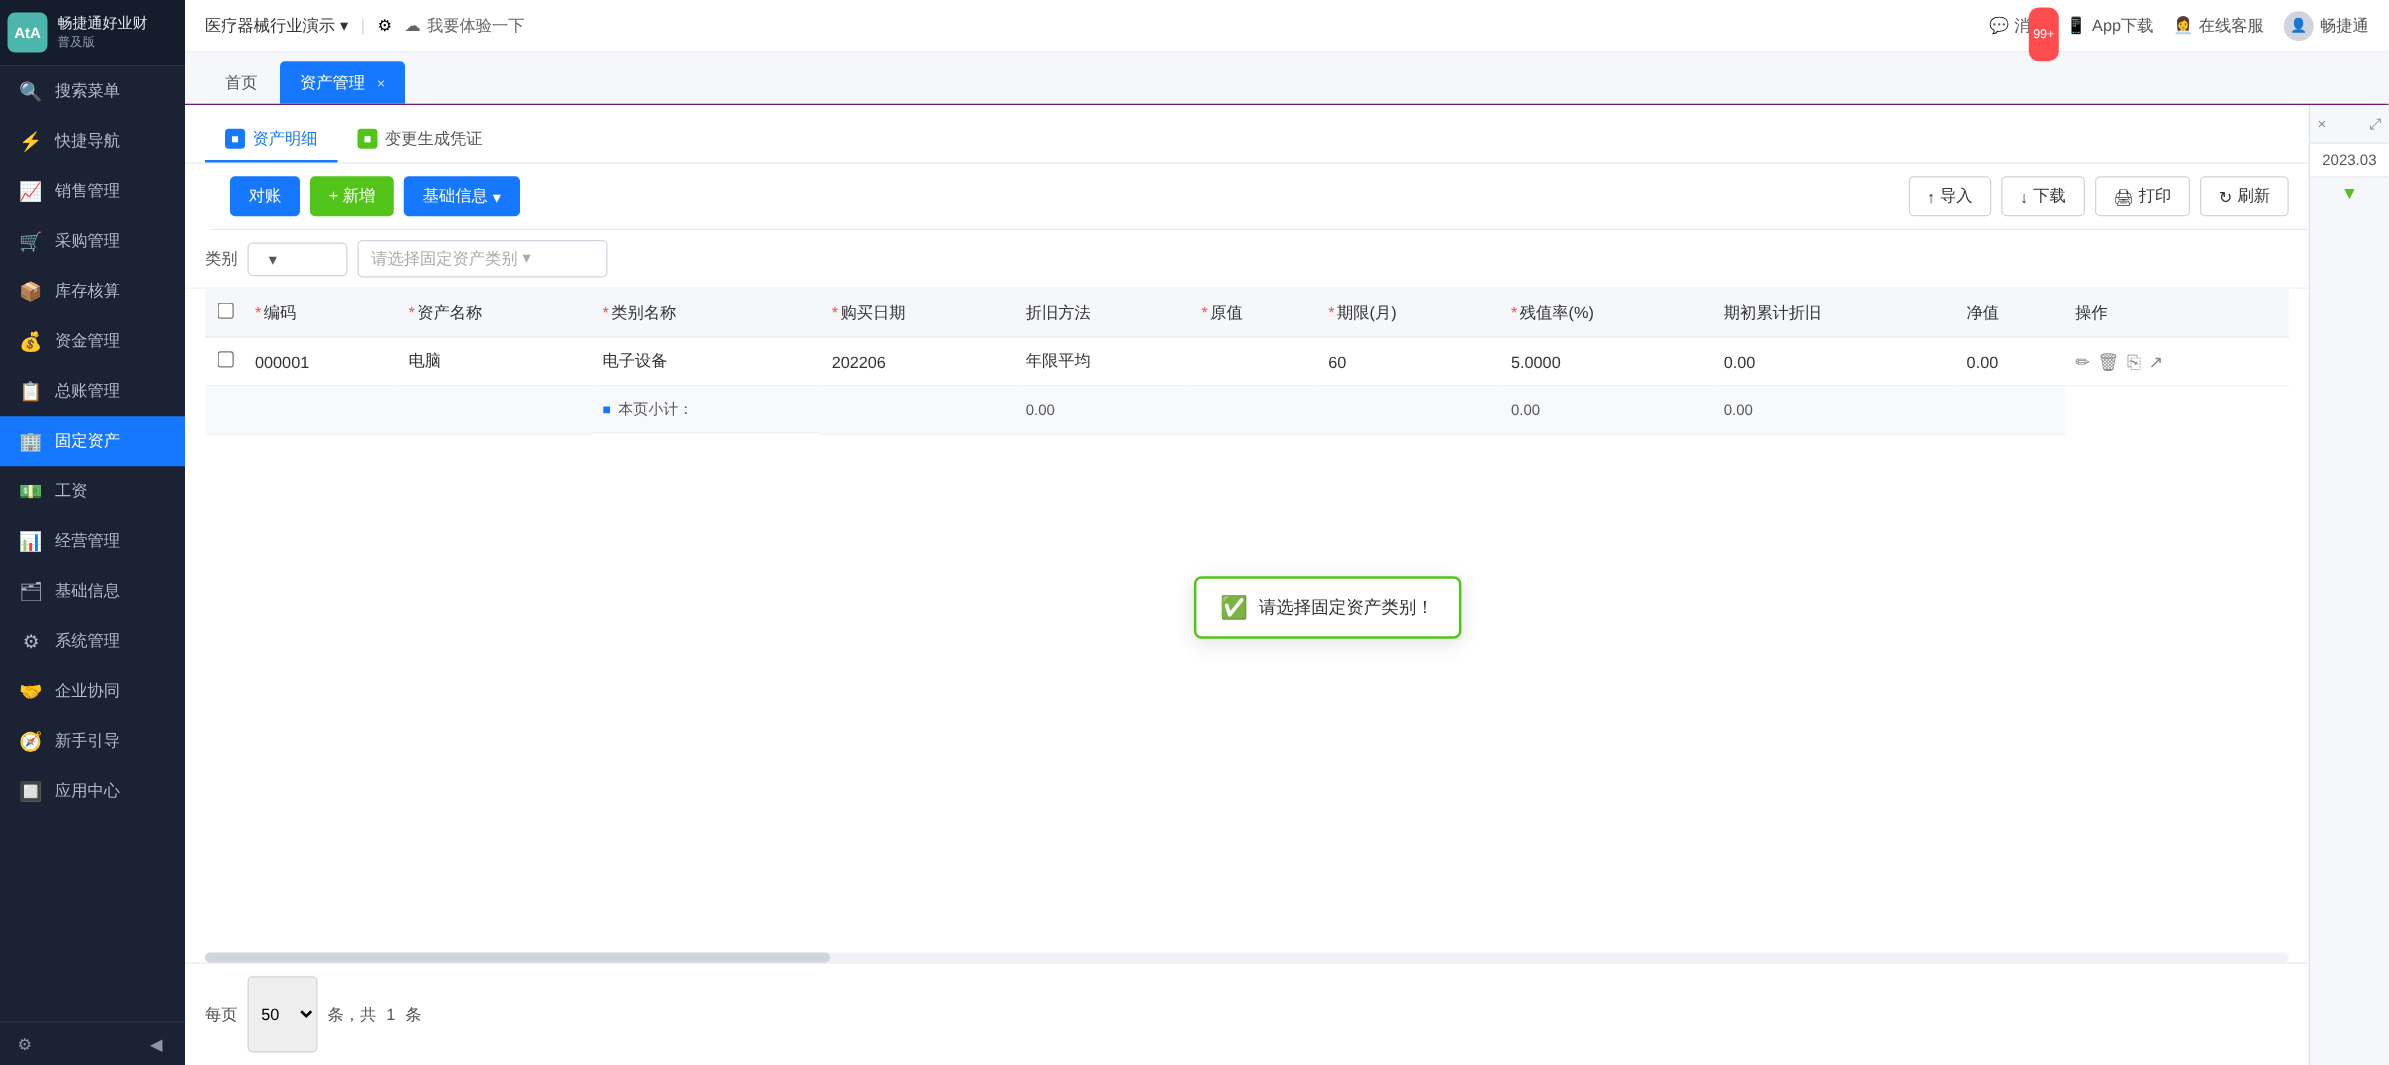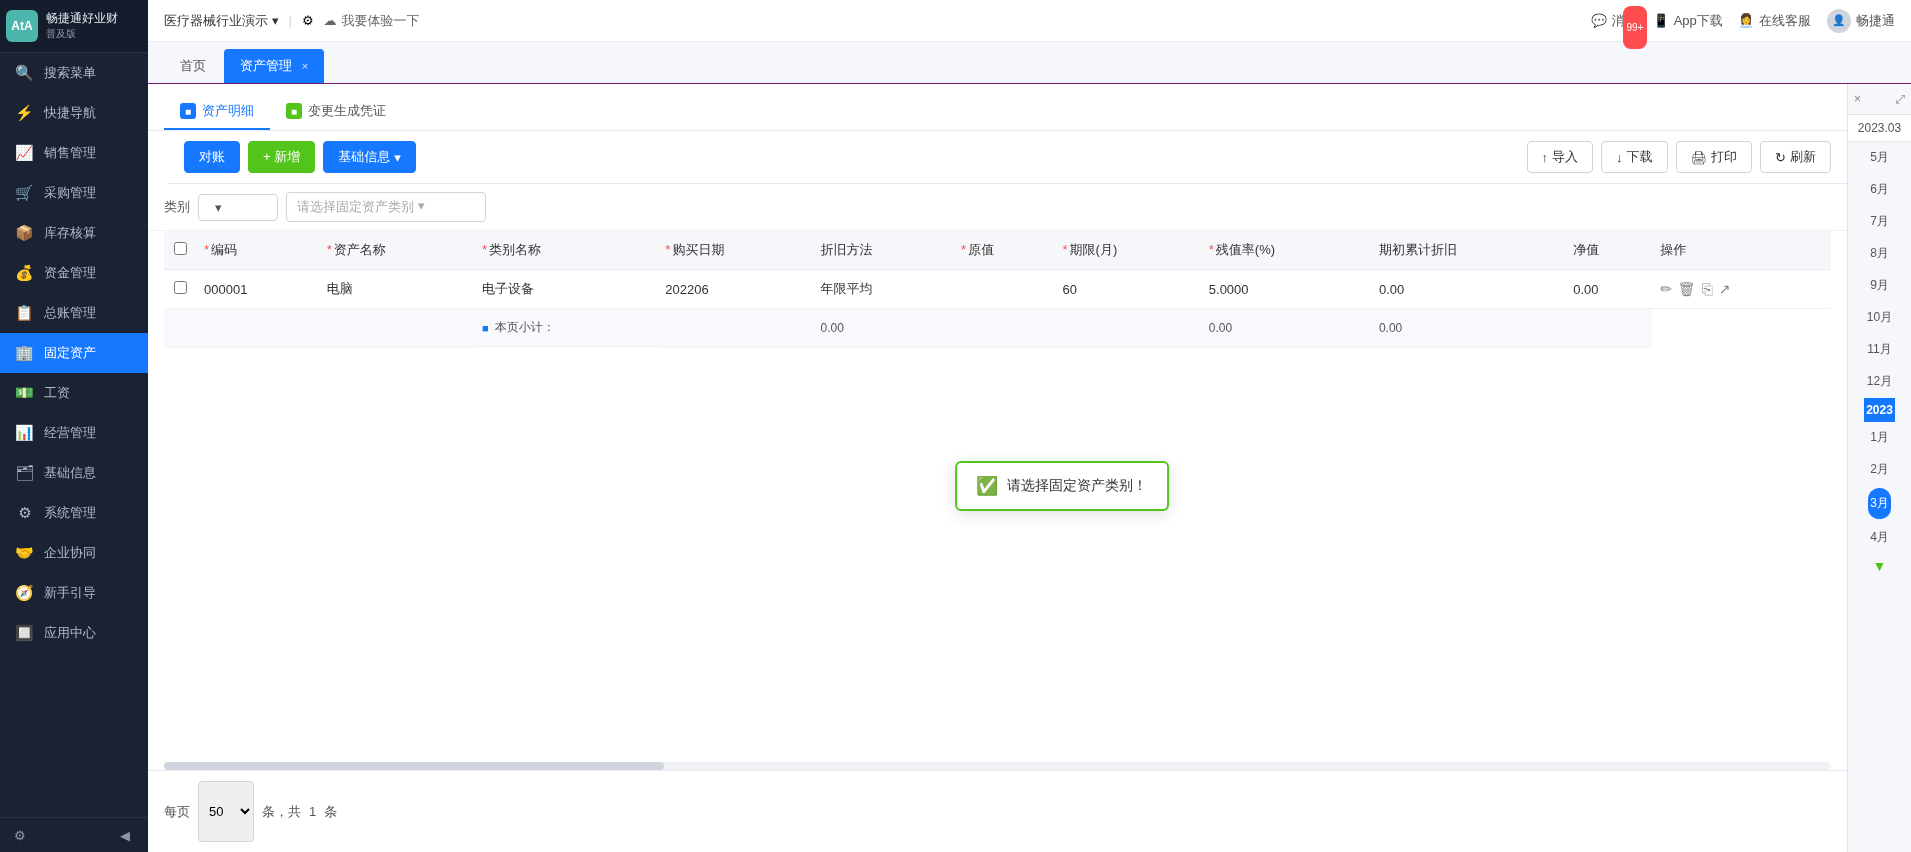--- a/index.html
+++ b/index.html
@@ -736,32 +736,16 @@
       </div>
 
     </div>
 
     <div class="right-panel" style="width:64px; background:#f5f7fa;">
       <div class="right-panel-header">
         <span style="font-size:12px; cursor:pointer;">×</span>
         <span style="font-size:12px; cursor:pointer;">⤢</span>
       </div>
       <div class="year-label">2023.03</div>
-      <div id="month-list">
-
-      <div class="month-item">5月</div>
-          <div class="month-item">6月</div>
-          <div class="month-item">7月</div>
-          <div class="month-item">8月</div>
-          <div class="month-item">9月</div>
-          <div class="month-item">10月</div>
-          <div class="month-item">11月</div>
-          <div class="month-item">12月</div>
-          <div style="width: 100%; text-align: center; padding: 5px 2px; font-size: 12px; font-weight: bold; background: rgb(22, 119, 255); color: white;">2023</div>
-          <div class="month-item">1月</div>
-          <div class="month-item">2月</div>
-          <div class="month-item active">3月</div>
-          <div class="month-item">4月</div>
-        </div>
       <div class="month-down-icon">▼</div>
     </div>
   </div>
 </div>
 
 </body></html>

